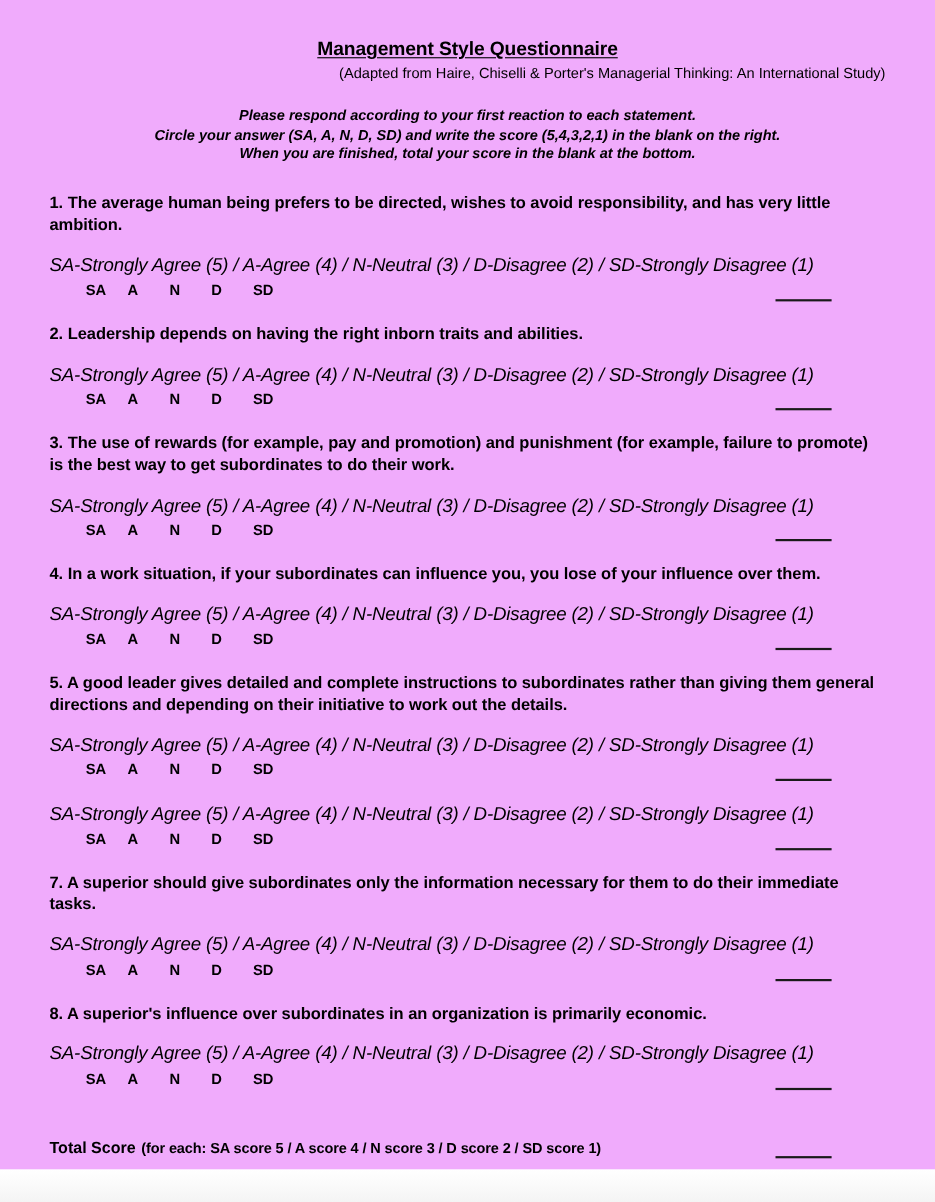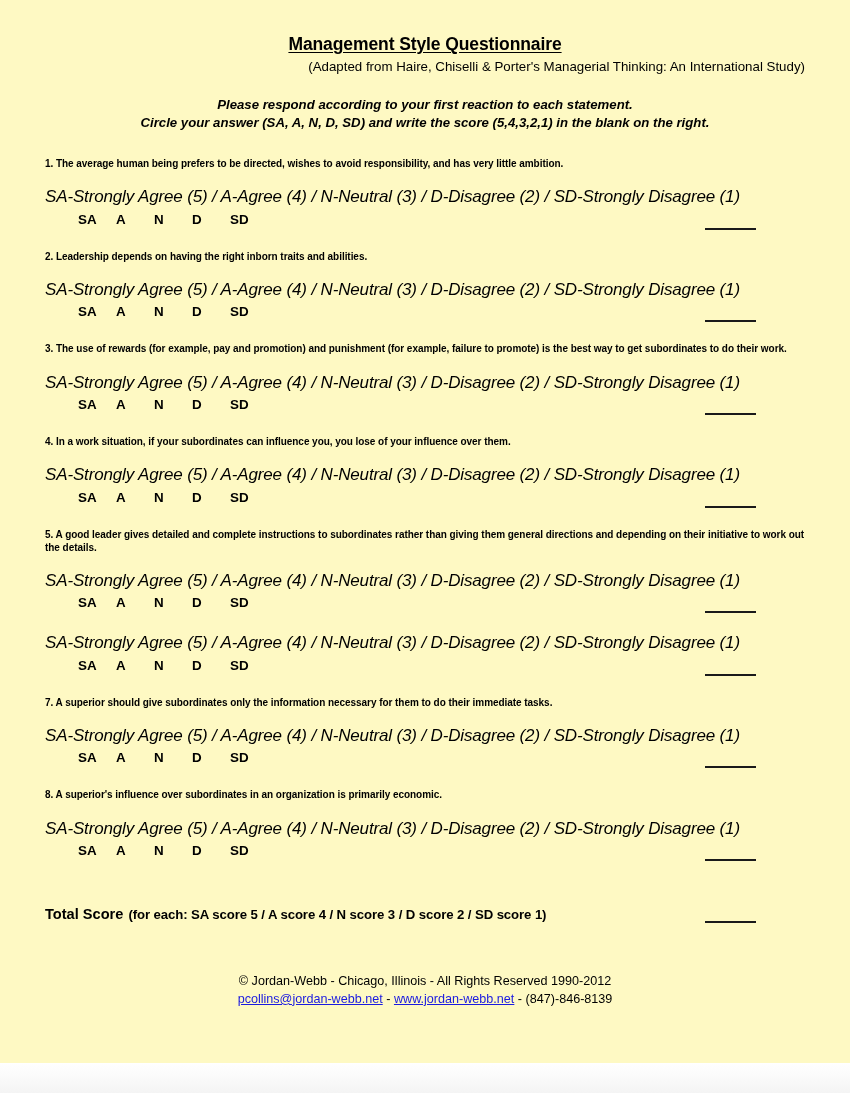--- a/index.html
+++ b/index.html
@@ -13,21 +13,21 @@
     position: relative;
     font-family: "Liberation Sans", sans-serif;
     color: #000000;
     overflow: hidden;
   }
   .page {
     position: absolute;
     left: 0; top: 0;
     width: 850px;
     height: 1093px;
-    background: #fef9c3;
+    background: #f0abfc;
     box-sizing: border-box;
   }
   .bottom-fade {
     position: absolute;
     left: 0;
     bottom: 0;
     width: 850px;
     height: 30px;
     background: linear-gradient(to bottom, #ffffff 0%, #fbfbfb 40%, #f4f4f4 100%);
     pointer-events: none;
@@ -68,21 +68,21 @@
   }
   .instructions div { white-space: nowrap; }
 
   
   .questions { margin-top: 26px; }
 
   .q-block { margin-bottom: 17px; }
 
   .q-text {
     font-weight: bold;
-    font-size: 10px;
+    font-size: 15px;
     line-height: 1.32;
     letter-spacing: -0.05px;
   }
   .q-num {
     display: inline;
     font-weight: bold;
   }
 
   .scale-legend {
     font-style: italic;
@@ -172,20 +172,21 @@
 
     <div class="doc-title">
       <span>Management Style Questionnaire</span>
     </div>
 
     <div class="doc-subtitle">(Adapted from Haire, Chiselli &amp; Porter's Managerial Thinking: An International Study)</div>
 
     <div class="instructions">
       <div>Please respond according to your first reaction to each statement.</div>
       <div>Circle your answer (SA, A, N, D, SD) and write the score (5,4,3,2,1) in the blank on the right.</div>
+      <div>When you are finished, total your score in the blank at the bottom.</div>
     </div>
 
     <div class="questions">
 
       <div class="q-block">
         <div class="q-text">
           <span class="q-num">1.</span>
           <span>The average human being prefers to be directed, wishes to avoid responsibility, and has very little ambition.</span>
         </div>
         <div class="scale-legend">SA-Strongly Agree (5) / A-Agree (4) / N-Neutral (3) / D-Disagree (2) / SD-Strongly Disagree (1)</div>

